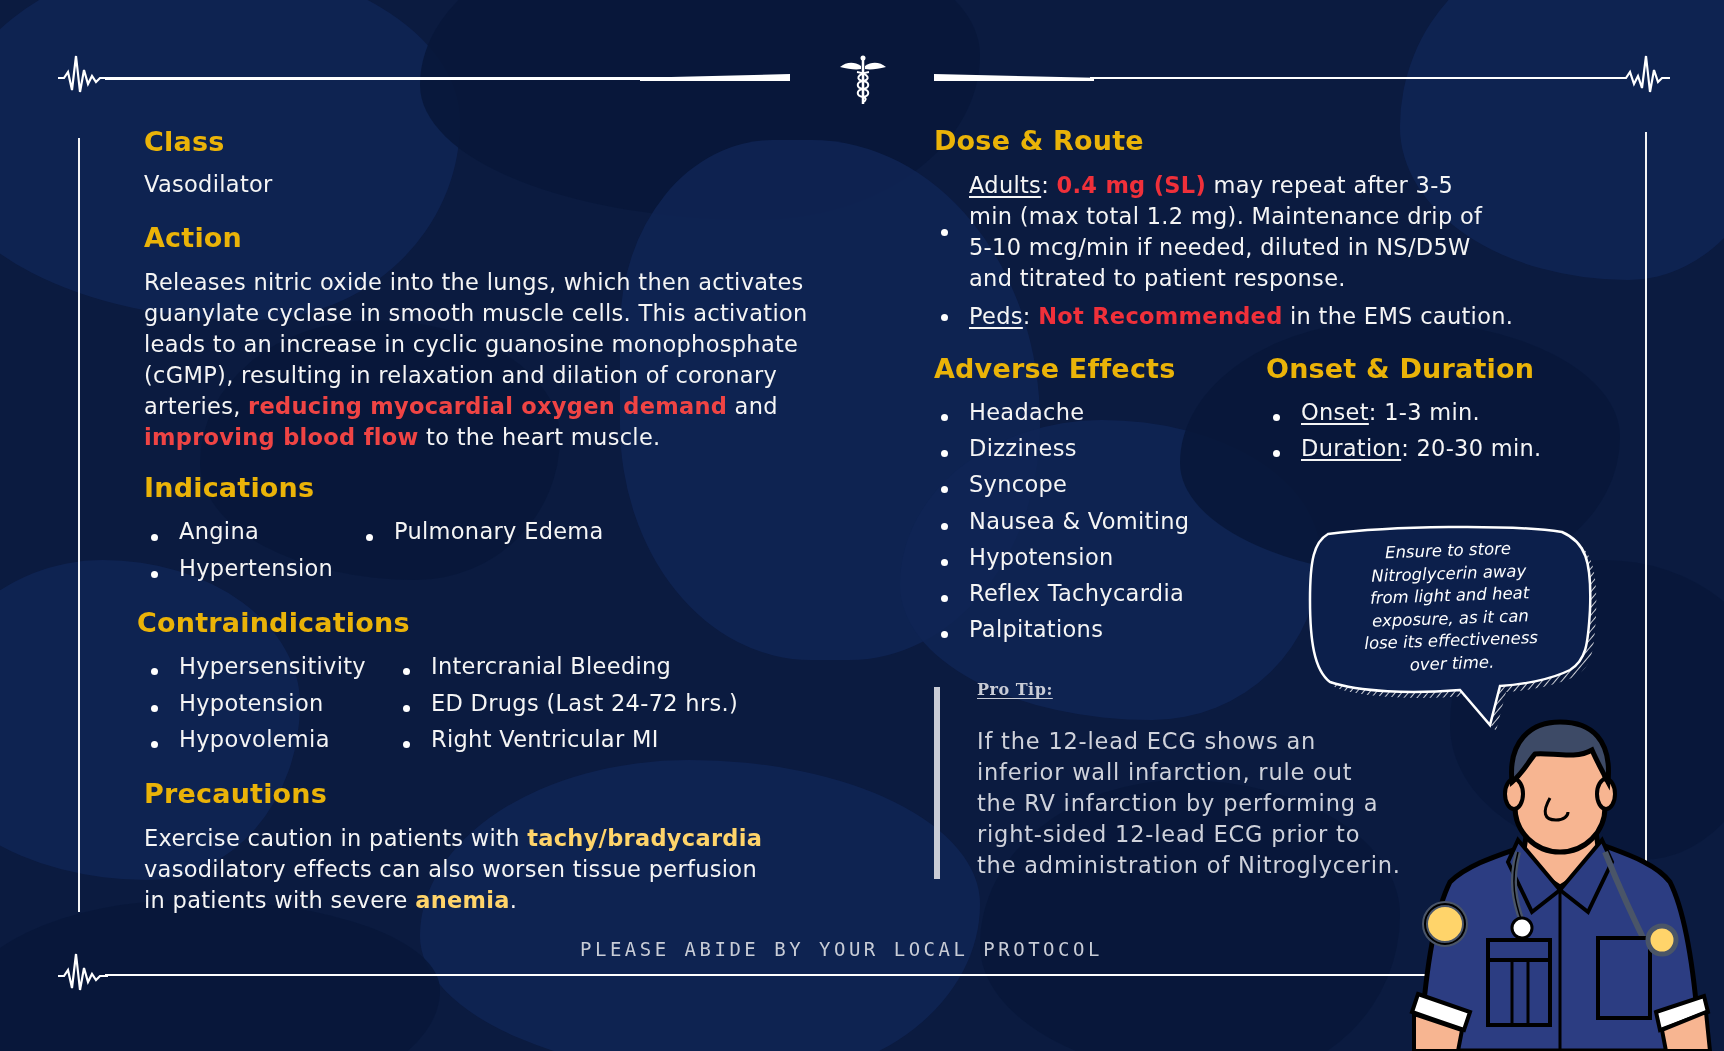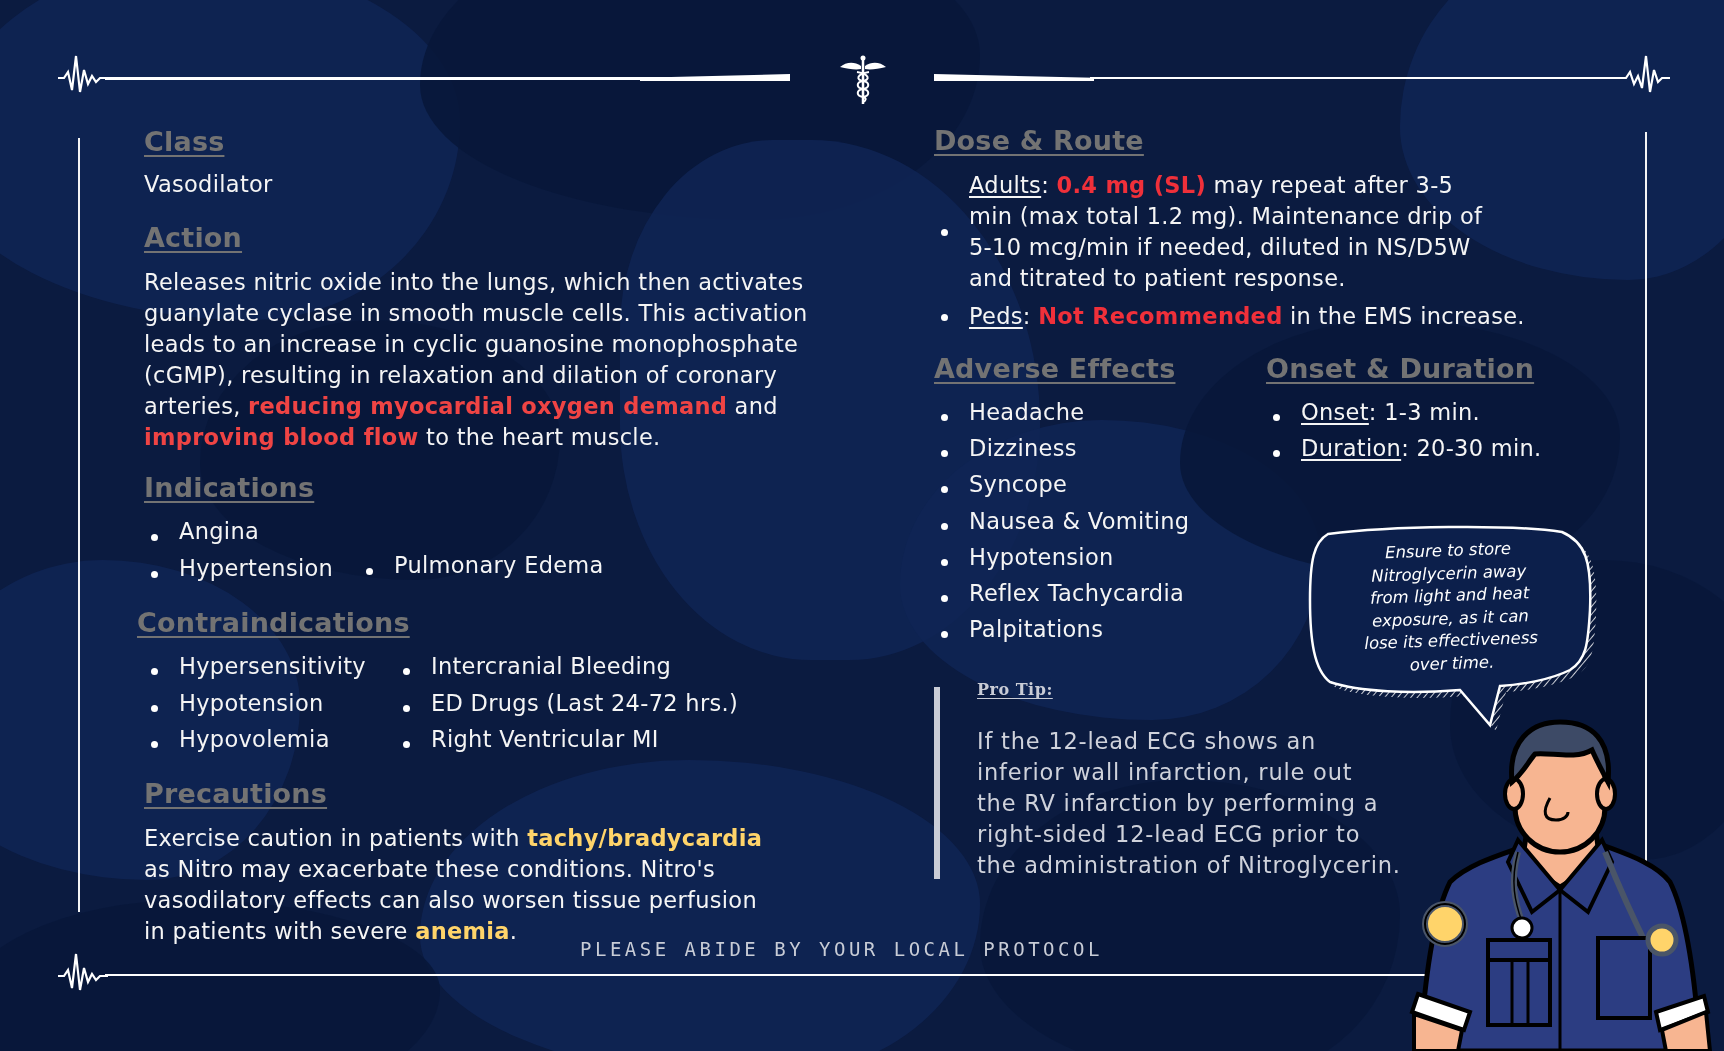--- a/index.html
+++ b/index.html
@@ -17,24 +17,23 @@
 
   .abs { position: absolute; z-index: 2; }
 
   .hline { position: absolute; background: #ffffff; z-index: 2; }
   .vline { position: absolute; background: #f4f4f4; width: 2px; z-index: 2; }
 
   h2.heading {
     font-family: "DejaVu Sans", sans-serif;
     font-weight: bold;
     font-size: 27px;
-    text-decoration: underline;
     text-underline-offset: 4px;
     text-decoration-thickness: 2px;
-    color: #737373;
+    color: #eab308;
     letter-spacing: 0.2px;
     white-space: nowrap;
   }
   .body-text {
     font-size: 22.5px;
     line-height: 31px;
     color: #f5f5f5;
     font-weight: normal;
     letter-spacing: 0.3px;
   }
@@ -161,59 +160,58 @@
     <div><span>arteries, </span><span class="green">reducing myocardial oxygen demand</span><span> and</span></div>
     <div><span class="green">improving blood flow</span><span> to the heart muscle.</span></div>
   </div>
 
   <h2 class="heading abs" style="left:144px;top:472px;">Indications</h2>
   <ul class="bullets abs" style="left:144px;top:518px;">
     <li style="height:37px;">Angina</li>
     <li style="height:37px;">Hypertension</li>
   </ul>
   <ul class="bullets abs" style="left:359px;top:518px;">
-    <li style="height:37px;margin-top:34px;">Pulmonary Edema</li>
+    <li style="height:37px;">Pulmonary Edema</li>
   </ul>
 
   <h2 class="heading abs" style="left:137px;top:607px;">Contraindications</h2>
   <ul class="bullets abs" style="left:144px;top:653px;">
     <li style="height:36.5px;">Hypersensitivity</li>
     <li style="height:36.5px;">Hypotension</li>
     <li style="height:36.5px;">Hypovolemia</li>
   </ul>
   <ul class="bullets abs" style="left:396px;top:653px;">
     <li style="height:36.5px;">Intercranial Bleeding</li>
     <li style="height:36.5px;">ED Drugs (Last 24-72 hrs.)</li>
     <li style="height:36.5px;">Right Ventricular MI</li>
   </ul>
 
   <h2 class="heading abs" style="left:144px;top:778px;">Precautions</h2>
   <div class="body-text abs" style="left:144px;top:823px;white-space:nowrap;">
     <div><span>Exercise caution in patients with </span><span class="yellow">tachy/bradycardia</span></div>
-    <div>as Nitro may exacerbate these conditions. Nitro's</div>
     <div>vasodilatory effects can also worsen tissue perfusion</div>
     <div><span>in patients with severe </span><span class="yellow">anemia</span><span>.</span></div>
   </div>
 </div>
 
 <div class="footer-note abs" style="left:568px;top:938px;margin-left:12px;">PLEASE ABIDE BY YOUR LOCAL PROTOCOL</div>
 
 <div>
   <h2 class="heading abs" style="left:934px;top:125px;">Dose &amp; Route</h2>
   <ul class="bullets abs" style="left:934px;top:170px;">
     <li style="line-height:31px;">
       <span class="ul">Adults</span>:
       <span class="red">0.4 mg (SL)</span><span> may repeat after 3-5</span>
       <div>min (max total 1.2 mg). Maintenance drip of</div>
       <div>5-10 mcg/min if needed, diluted in NS/D5W</div>
       <div>and titrated to patient response.</div>
     </li>
     <li style="line-height:31px;margin-top:7px;">
       <span class="ul">Peds</span>:
-      <span class="red">Not Recommended</span><span> in the EMS increase.</span>
+      <span class="red">Not Recommended</span><span> in the EMS caution.</span>
     </li>
   </ul>
 
   <h2 class="heading abs" style="left:934px;top:353px;">Adverse Effects</h2>
   <ul class="bullets abs" style="left:934px;top:399px;">
     <li style="height:36.2px;">Headache</li>
     <li style="height:36.2px;">Dizziness</li>
     <li style="height:36.2px;">Syncope</li>
     <li style="height:36.2px;">Nausea &amp; Vomiting</li>
     <li style="height:36.2px;">Hypotension</li>

